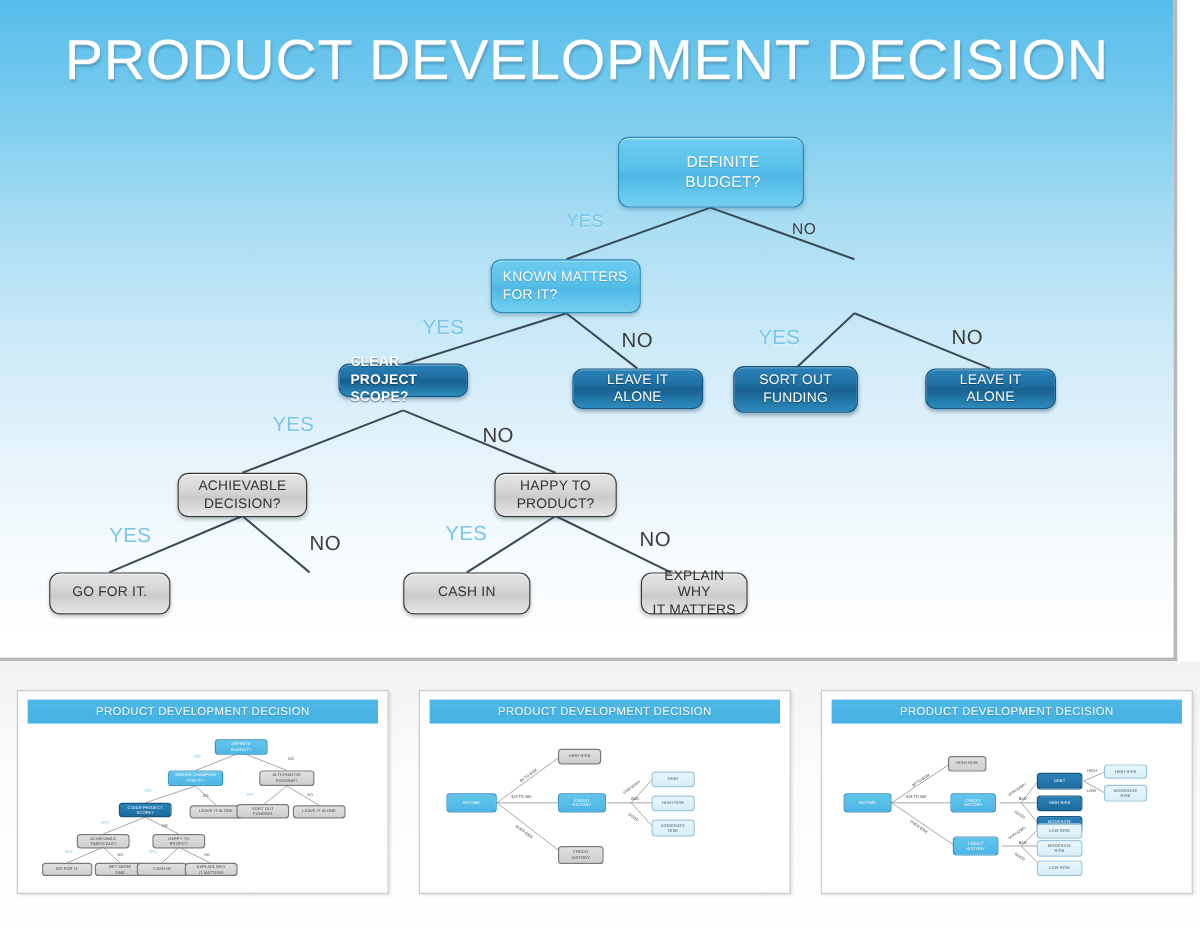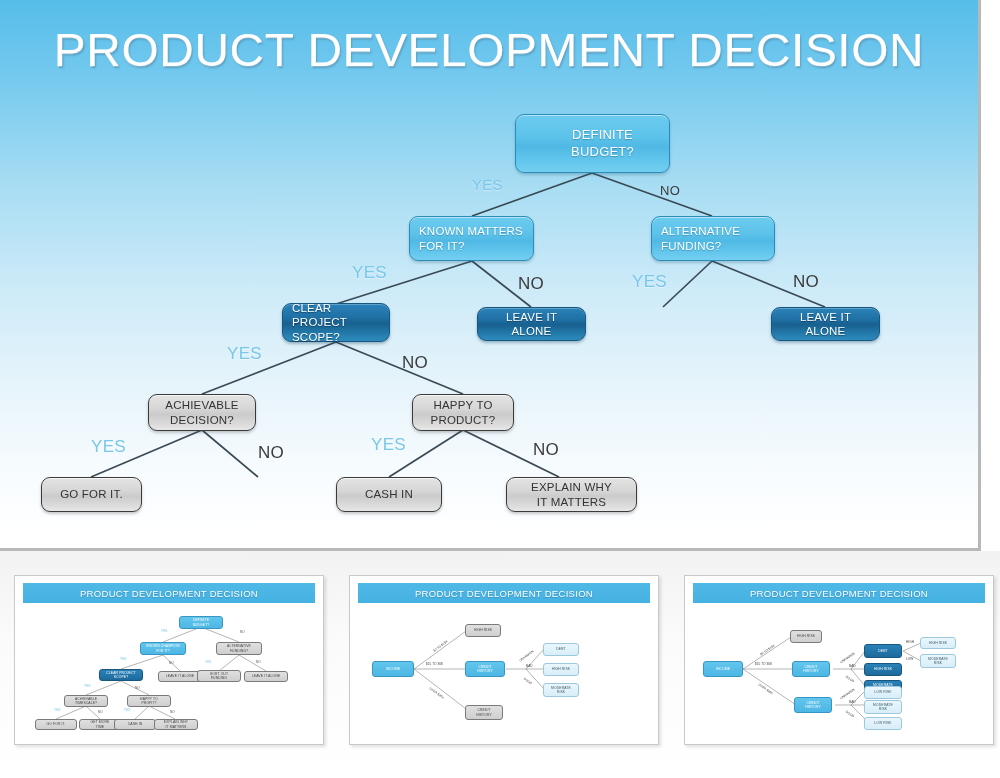--- a/index.html
+++ b/index.html
@@ -169,52 +169,52 @@
 
   <div class="node blue-light" style="left:515px;top:114px;width:155px;height:59px;font-size:13px;justify-content:center;text-align:center;padding-left:29px;">
     <span class="nlabel">DEFINITE
 BUDGET?</span>
   </div>
 
   <div class="node blue-light" style="left:409px;top:216px;width:125px;height:45px;">
     <span class="nlabel">KNOWN MATTERS
 FOR IT?</span>
   </div>
-  <div class="node blue-light" style="left:651px;top:216px;width:124px;height:45px;">
-    <span class="nlabel">ALTERNATIVE
-FUNDING?</span>
-  </div>
-
-  <div class="node blue-dark left" style="left:282px;top:303px;width:108px;height:39px;">
+
+  <div class="node blue-dark left" style="left:282px;top:303px;width:108px;height:28px;font-weight:bold;">
     <span class="nlabel">CLEAR PROJECT
 SCOPE?</span>
   </div>
   <div class="node blue-dark center" style="left:477px;top:307px;width:109px;height:34px;">
     <span class="nlabel">LEAVE IT ALONE</span>
+  </div>
+  <div class="node blue-dark center" style="left:611px;top:305px;width:104px;height:39px;">
+    <span class="nlabel">SORT OUT
+FUNDING</span>
   </div>
   <div class="node blue-dark center" style="left:771px;top:307px;width:109px;height:34px;">
     <span class="nlabel">LEAVE IT ALONE</span>
   </div>
 
   <div class="node gray" style="left:148px;top:394px;width:108px;height:37px;">
     <span class="nlabel">ACHIEVABLE
 DECISION?</span>
   </div>
   <div class="node gray" style="left:412px;top:394px;width:102px;height:37px;">
     <span class="nlabel">HAPPY TO
 PRODUCT?</span>
   </div>
 
   <div class="node gray" style="left:41px;top:477px;width:101px;height:35px;">
     <span class="nlabel">GO FOR IT.</span>
   </div>
   <div class="node gray" style="left:336px;top:477px;width:106px;height:35px;">
     <span class="nlabel">CASH IN</span>
   </div>
-  <div class="node gray" style="left:506px;top:477px;width:131px;height:35px;align-items:center;">
+  <div class="node gray" style="left:534px;top:477px;width:89px;height:35px;align-items:center;">
     <span class="nlabel">EXPLAIN WHY
 IT MATTERS</span>
   </div>
 
   <div class="blabel yes" style="left:472px;top:176px;">YES</div>
   <div class="blabel no" style="left:660px;top:183px;font-size:13px;">NO</div>
 
   <div class="blabel yes" style="left:352px;top:263px;font-size:17px;">YES</div>
   <div class="blabel no" style="left:518px;top:274px;font-size:17px;">NO</div>
 

